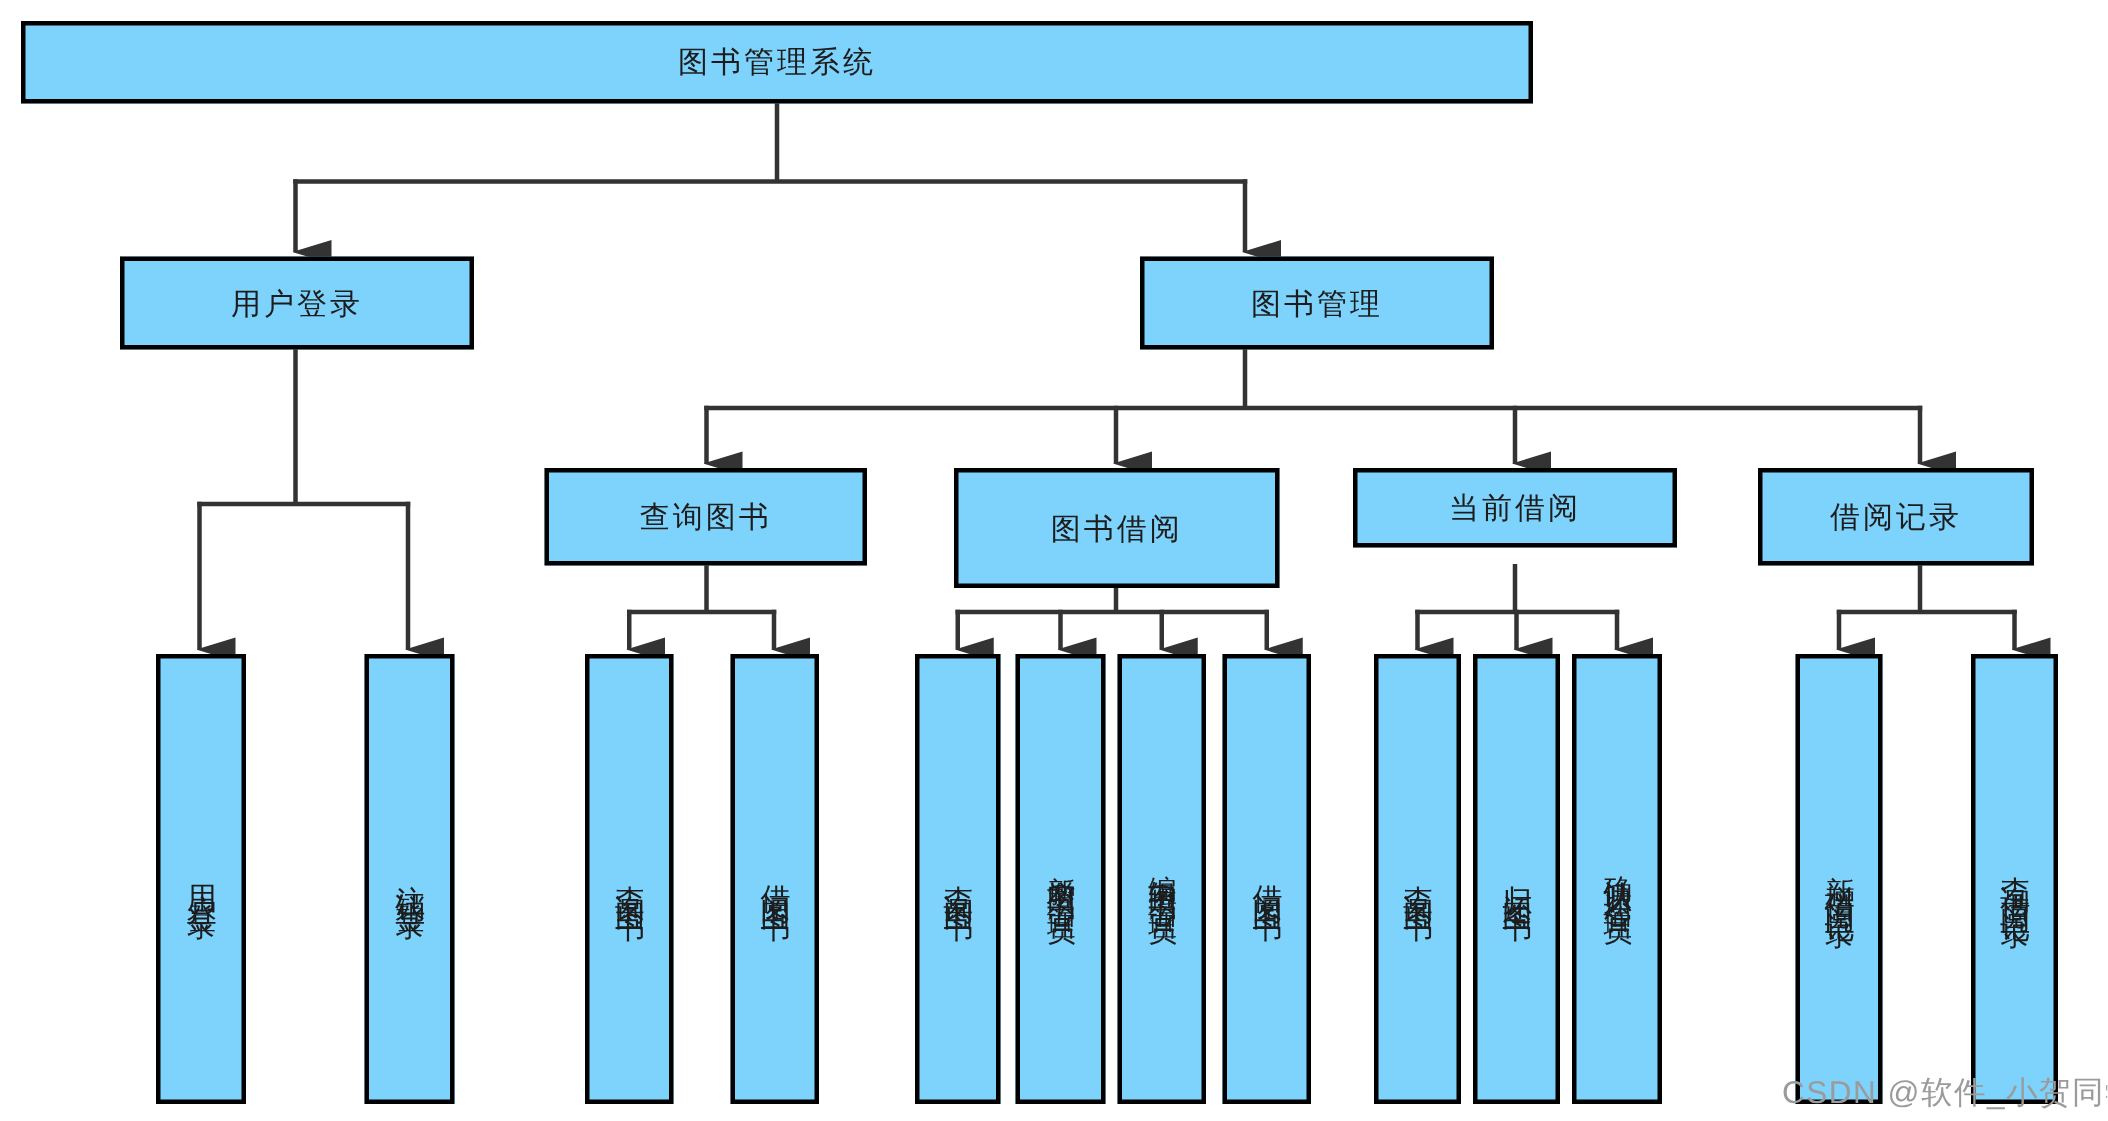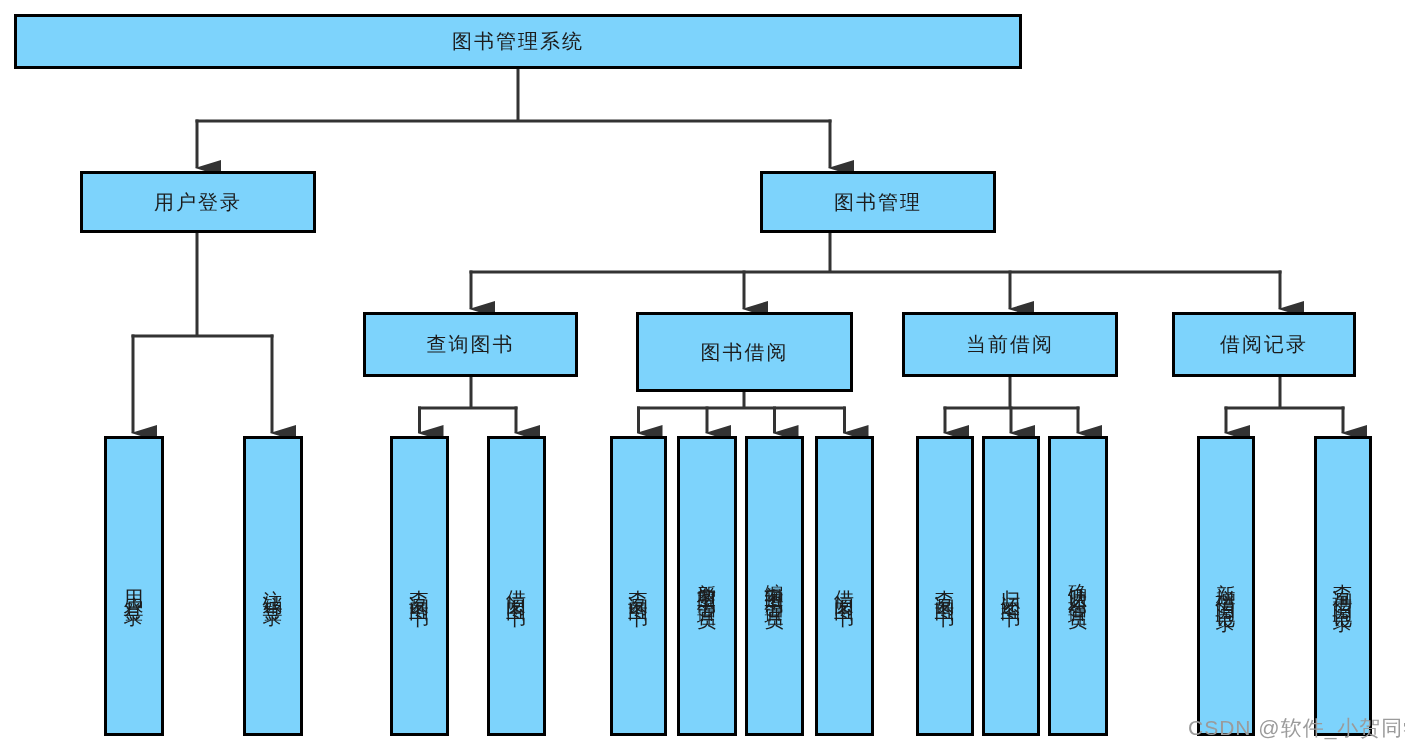--- a/index.html
+++ b/index.html
@@ -115,21 +115,21 @@
   <div class="node h-node" style="left:732px; top:171px; width:236px; height:62px;margin-left:28px;">
     <span>图书管理</span>
   </div>
 
   <div class="node h-node" style="left:363px; top:312px; width:215px; height:65px;">
     <span>查询图书</span>
   </div>
   <div class="node h-node" style="left:636px; top:312px; width:217px; height:80px;">
     <span>图书借阅</span>
   </div>
-  <div class="node h-node" style="left:902px; top:312px; width:216px; height:65px;">
+  <div class="node h-node" style="left:902px; top:312px; width:216px; height:53px;">
     <span>当前借阅</span>
   </div>
   <div class="node h-node" style="left:1172px; top:312px; width:184px; height:65px;">
     <span>借阅记录</span>
   </div>
 
   <div class="node v-node" style="left:104px; top:436px; width:60px; height:300px;">
     <span class="v-label">用户登录</span>
   </div>
   <div class="node v-node" style="left:243px; top:436px; width:60px; height:300px;">

